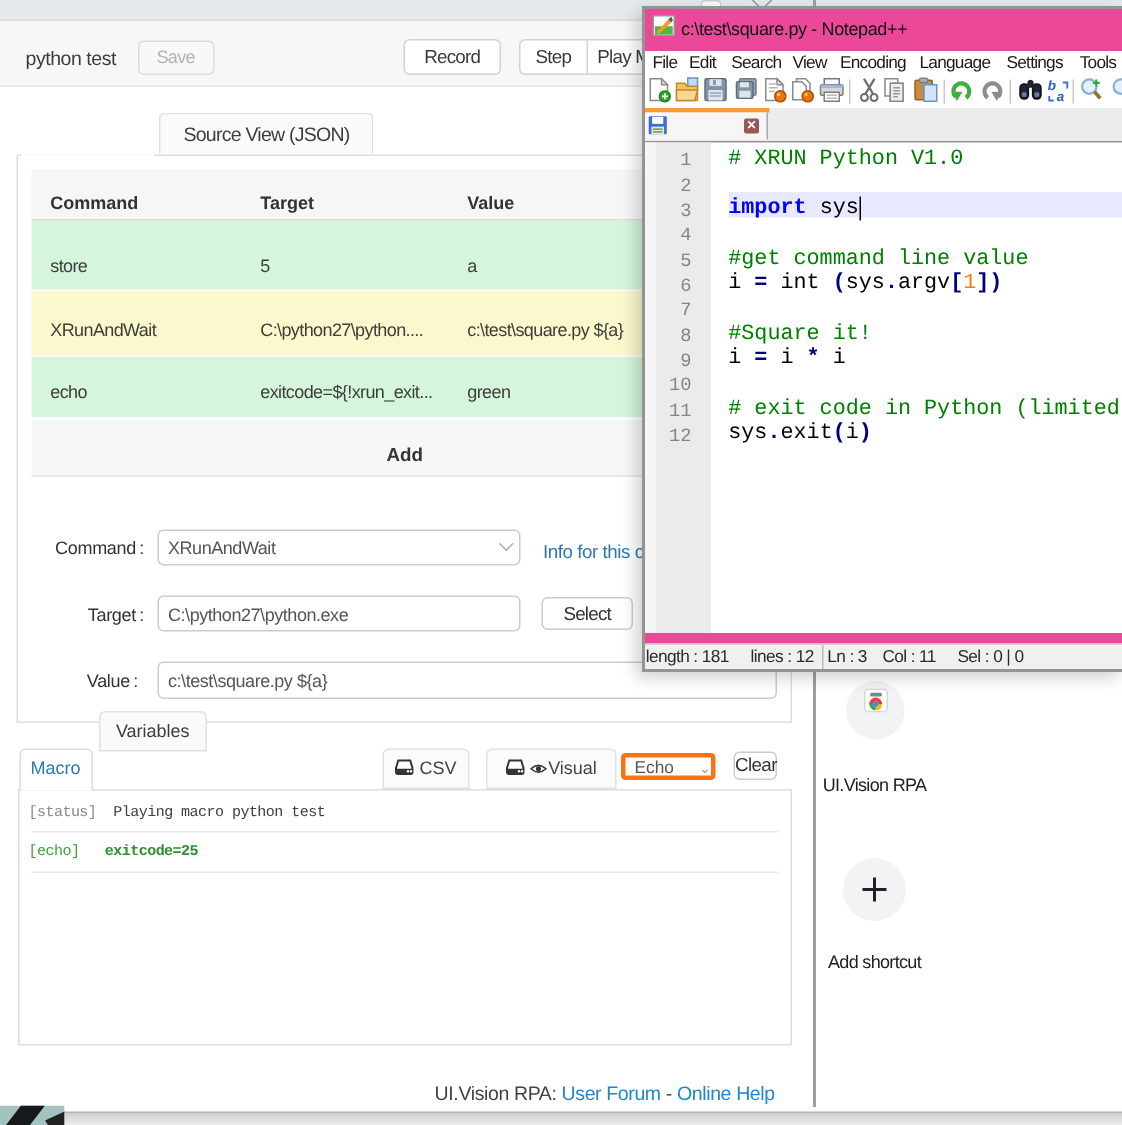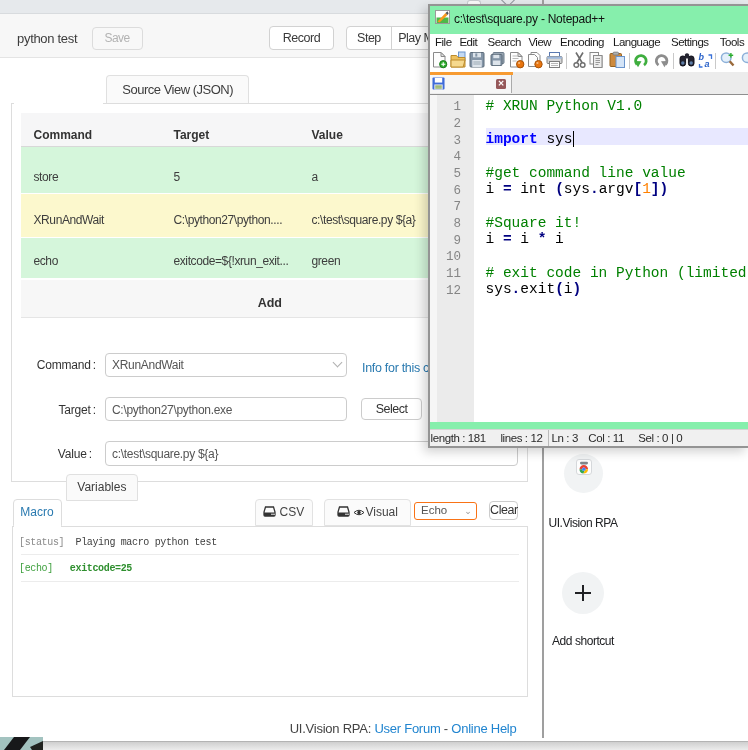--- a/index.html
+++ b/index.html
@@ -81,21 +81,21 @@
       </svg> CSV</div>
   <div class="abs" style="left:324px;top:485.1px;width:87px;height:26.5px;background:#fbfbfb;border:1px solid #e2e2e2;border-radius:4px 4px 0 0;color:#444;font-size:12px;text-align:center;line-height:25px;"><svg width="13" height="11" viewBox="0 0 13 11" style="vertical-align:-1px;">
         <path d="M2.5 1 h8 l1.5 5 v3 a1 1 0 0 1 -1 1 h-9 a1 1 0 0 1 -1 -1 v-3 Z" fill="none" stroke="#333" stroke-width="1.3"></path>
         <path d="M1 6.5 h11 v2.5 a1 1 0 0 1 -1 1 h-9 a1 1 0 0 1 -1 -1 Z" fill="#333"></path>
         <circle cx="9" cy="8.2" r="0.8" fill="#fff"></circle>
         <circle cx="11" cy="8.2" r="0.8" fill="#fff"></circle>
       </svg> <svg width="12" height="9" viewBox="0 0 12 9" style="vertical-align:-1px;">
         <path d="M1 4.5 Q6 0 11 4.5 Q6 9 1 4.5 Z" fill="none" stroke="#333" stroke-width="1"></path>
         <circle cx="6" cy="4.5" r="1.7" fill="#333"></circle>
       </svg>Visual</div>
-  <div class="abs" style="left:414px;top:488.4px;width:63px;height:17.4px;border:1px solid #f97316;border-radius:3px;background:#fff;color:#555;font-size:11.5px;line-height:15.5px;padding-left:6px;">Echo<span style="color:#999;font-size:9px;margin-left:17px;">⌄</span></div>
+  <div class="abs" style="left:414px;top:488.4px;width:63px;height:17.4px;border:3px solid #f97316;border-radius:3px;background:#fff;color:#555;font-size:11.5px;line-height:15.5px;padding-left:6px;">Echo<span style="color:#999;font-size:9px;margin-left:17px;">⌄</span></div>
   <div class="abs" style="left:489px;top:486.5px;width:29px;height:19px;border:1px solid #ccc;border-radius:4px;background:#fff;color:#333;font-size:12.5px;letter-spacing:-0.4px;text-align:center;line-height:17.5px;">Clear</div>
 
   <div class="abs" style="left:13.5px;top:511.1px;width:47px;height:2.2px;background:#fff;z-index:3;"></div>
 
   <div class="abs" style="left:12px;top:511.6px;width:516px;height:171.4px;border:1px solid #ddd;background:#fff;"></div>
   <div class="abs mono" style="left:19px;top:523.2px;font-size:10px;letter-spacing:-0.35px;color:#8a8a8a;">[status]&nbsp; <span style="color:#404040;">Playing macro python test</span></div>
   <div class="abs" style="left:21px;top:539.8px;width:498px;height:1px;background:#ececec;"></div>
   <div class="abs mono" style="left:19px;top:549.3px;font-size:10px;letter-spacing:-0.35px;color:#3fa03f;">[echo]&nbsp;&nbsp; <b style="color:#2f8f2f;">exitcode=25</b></div>
   <div class="abs" style="left:21px;top:567px;width:498px;height:1px;background:#ececec;"></div>
 
@@ -124,21 +124,21 @@
 <div class="abs" style="left:574.8px;top:591.8px;width:16px;height:2.5px;background:#202124;"></div>
 <div class="abs" style="left:513px;top:633.5px;width:140px;text-align:center;font-size:12px;letter-spacing:-0.45px;color:#202124;">Add shortcut</div>
 
 <div class="abs" style="left:0;top:740.5px;width:748px;height:9.5px;background:linear-gradient(#cfcfcf,#ececec);border-top:1px solid #b3b3b3;"></div>
 <svg class="abs" style="left:0;top:737px;" width="43" height="13" viewBox="0 0 43 13">
   <rect width="43" height="13" fill="#a3c3c0"></rect>
   <path d="M 4 13 L 14 0 L 30 0 L 20 13 Z" fill="#17181a"></path>
   <path d="M 30 10 L 43 4 L 43 13 L 32 13 Z" fill="#20221f"></path>
 </svg>
 
-<div class="abs" style="left:427.5px;top:3.5px;width:321px;height:444.5px;background:#86efac;border:2px solid #949494;border-right:none;border-left-width:2.5px;box-shadow:-4px 4px 10px rgba(0,0,0,0.18);overflow:hidden;text-decoration:underline;">
+<div class="abs" style="left:427.5px;top:3.5px;width:321px;height:444.5px;background:#ec4899;border:2px solid #949494;border-right:none;border-left-width:2.5px;box-shadow:-4px 4px 10px rgba(0,0,0,0.18);overflow:hidden;text-decoration:underline;">
 
   <svg class="abs" style="left:5.5px;top:4.5px;" width="15" height="14" viewBox="0 0 15 14">
     <rect x="0.5" y="0.5" width="14" height="13" fill="#fff" stroke="#9a9a9a"></rect>
     <rect x="1.5" y="7.5" width="12" height="5.5" fill="#4db848"></rect>
     <path d="M 2.5 11.5 L 10.5 3 L 12.5 5 L 4.5 12.5 Z" fill="#f89a1c"></path>
     <path d="M 10.5 3 L 12.5 1.2 L 13.6 3.4 L 12.5 5 Z" fill="#555"></path>
   </svg>
   <div class="abs" style="left:24.5px;top:6px;font-size:12px;letter-spacing:-0.25px;color:#111;">c:\test\square.py - Notepad++</div>
 
   <div class="abs" style="left:0;top:28px;width:320px;height:18px;background:#fff;font-size:11.5px;letter-spacing:-0.5px;color:#1a1a1a;">

